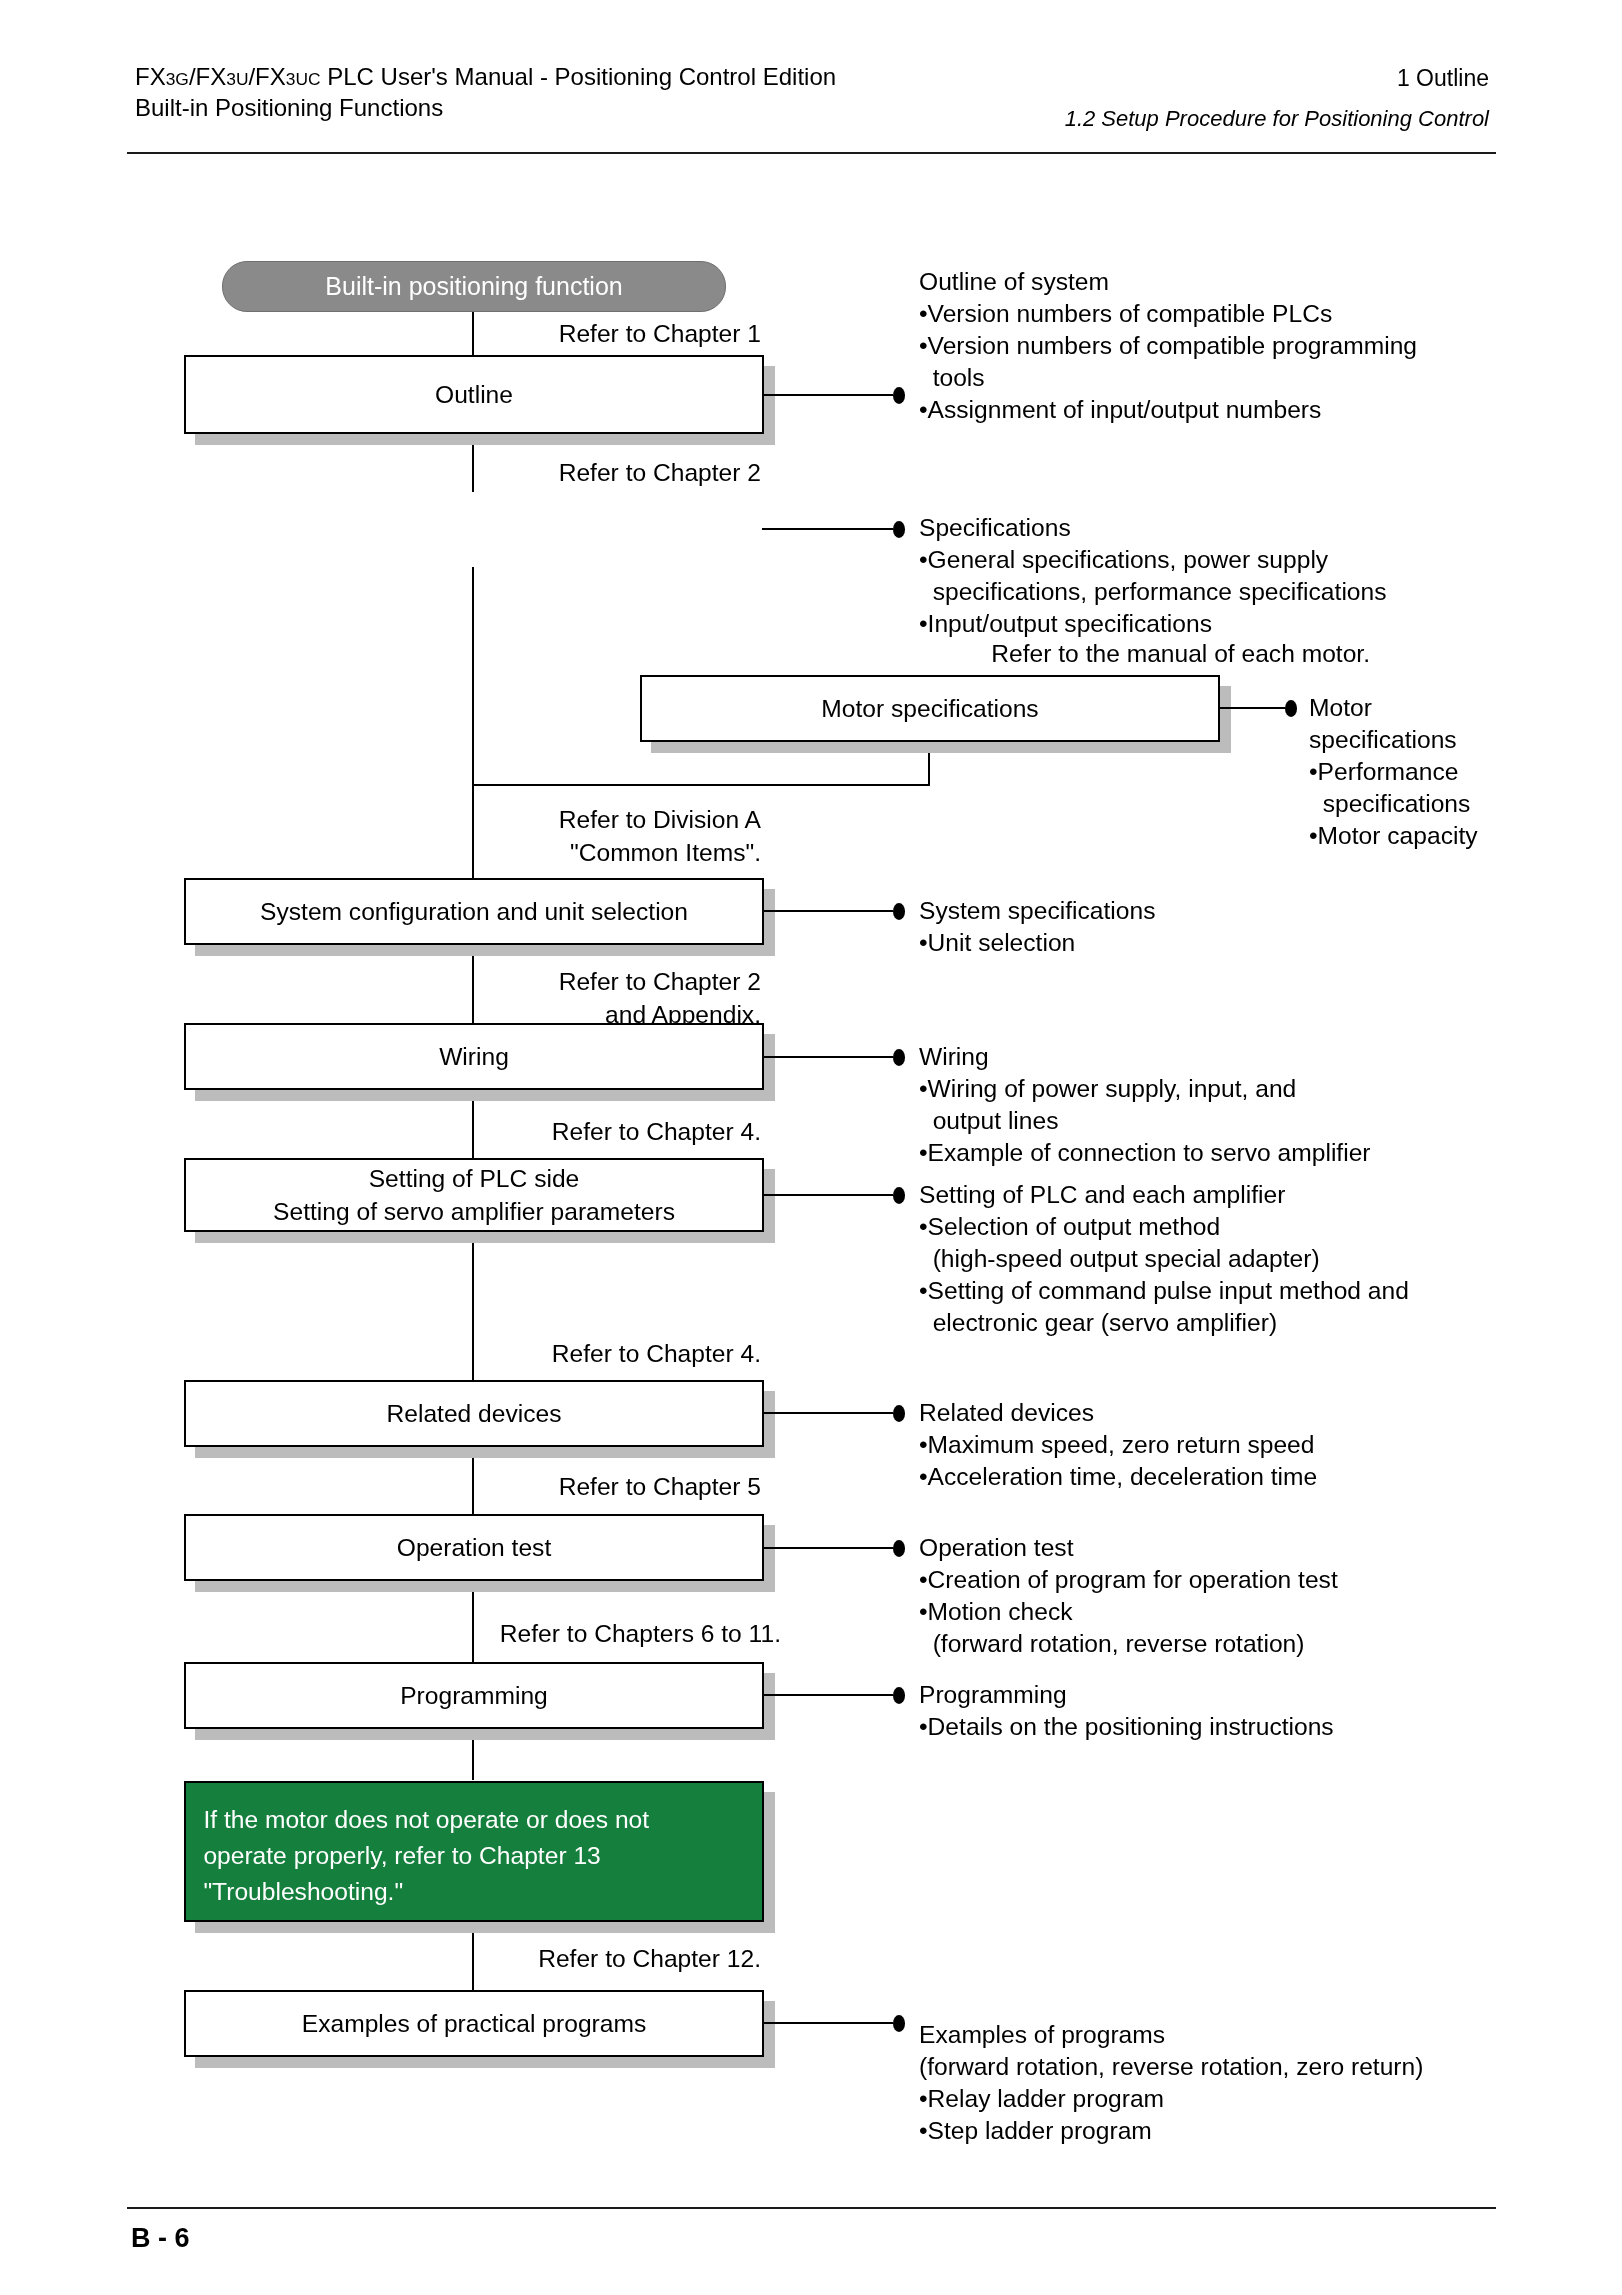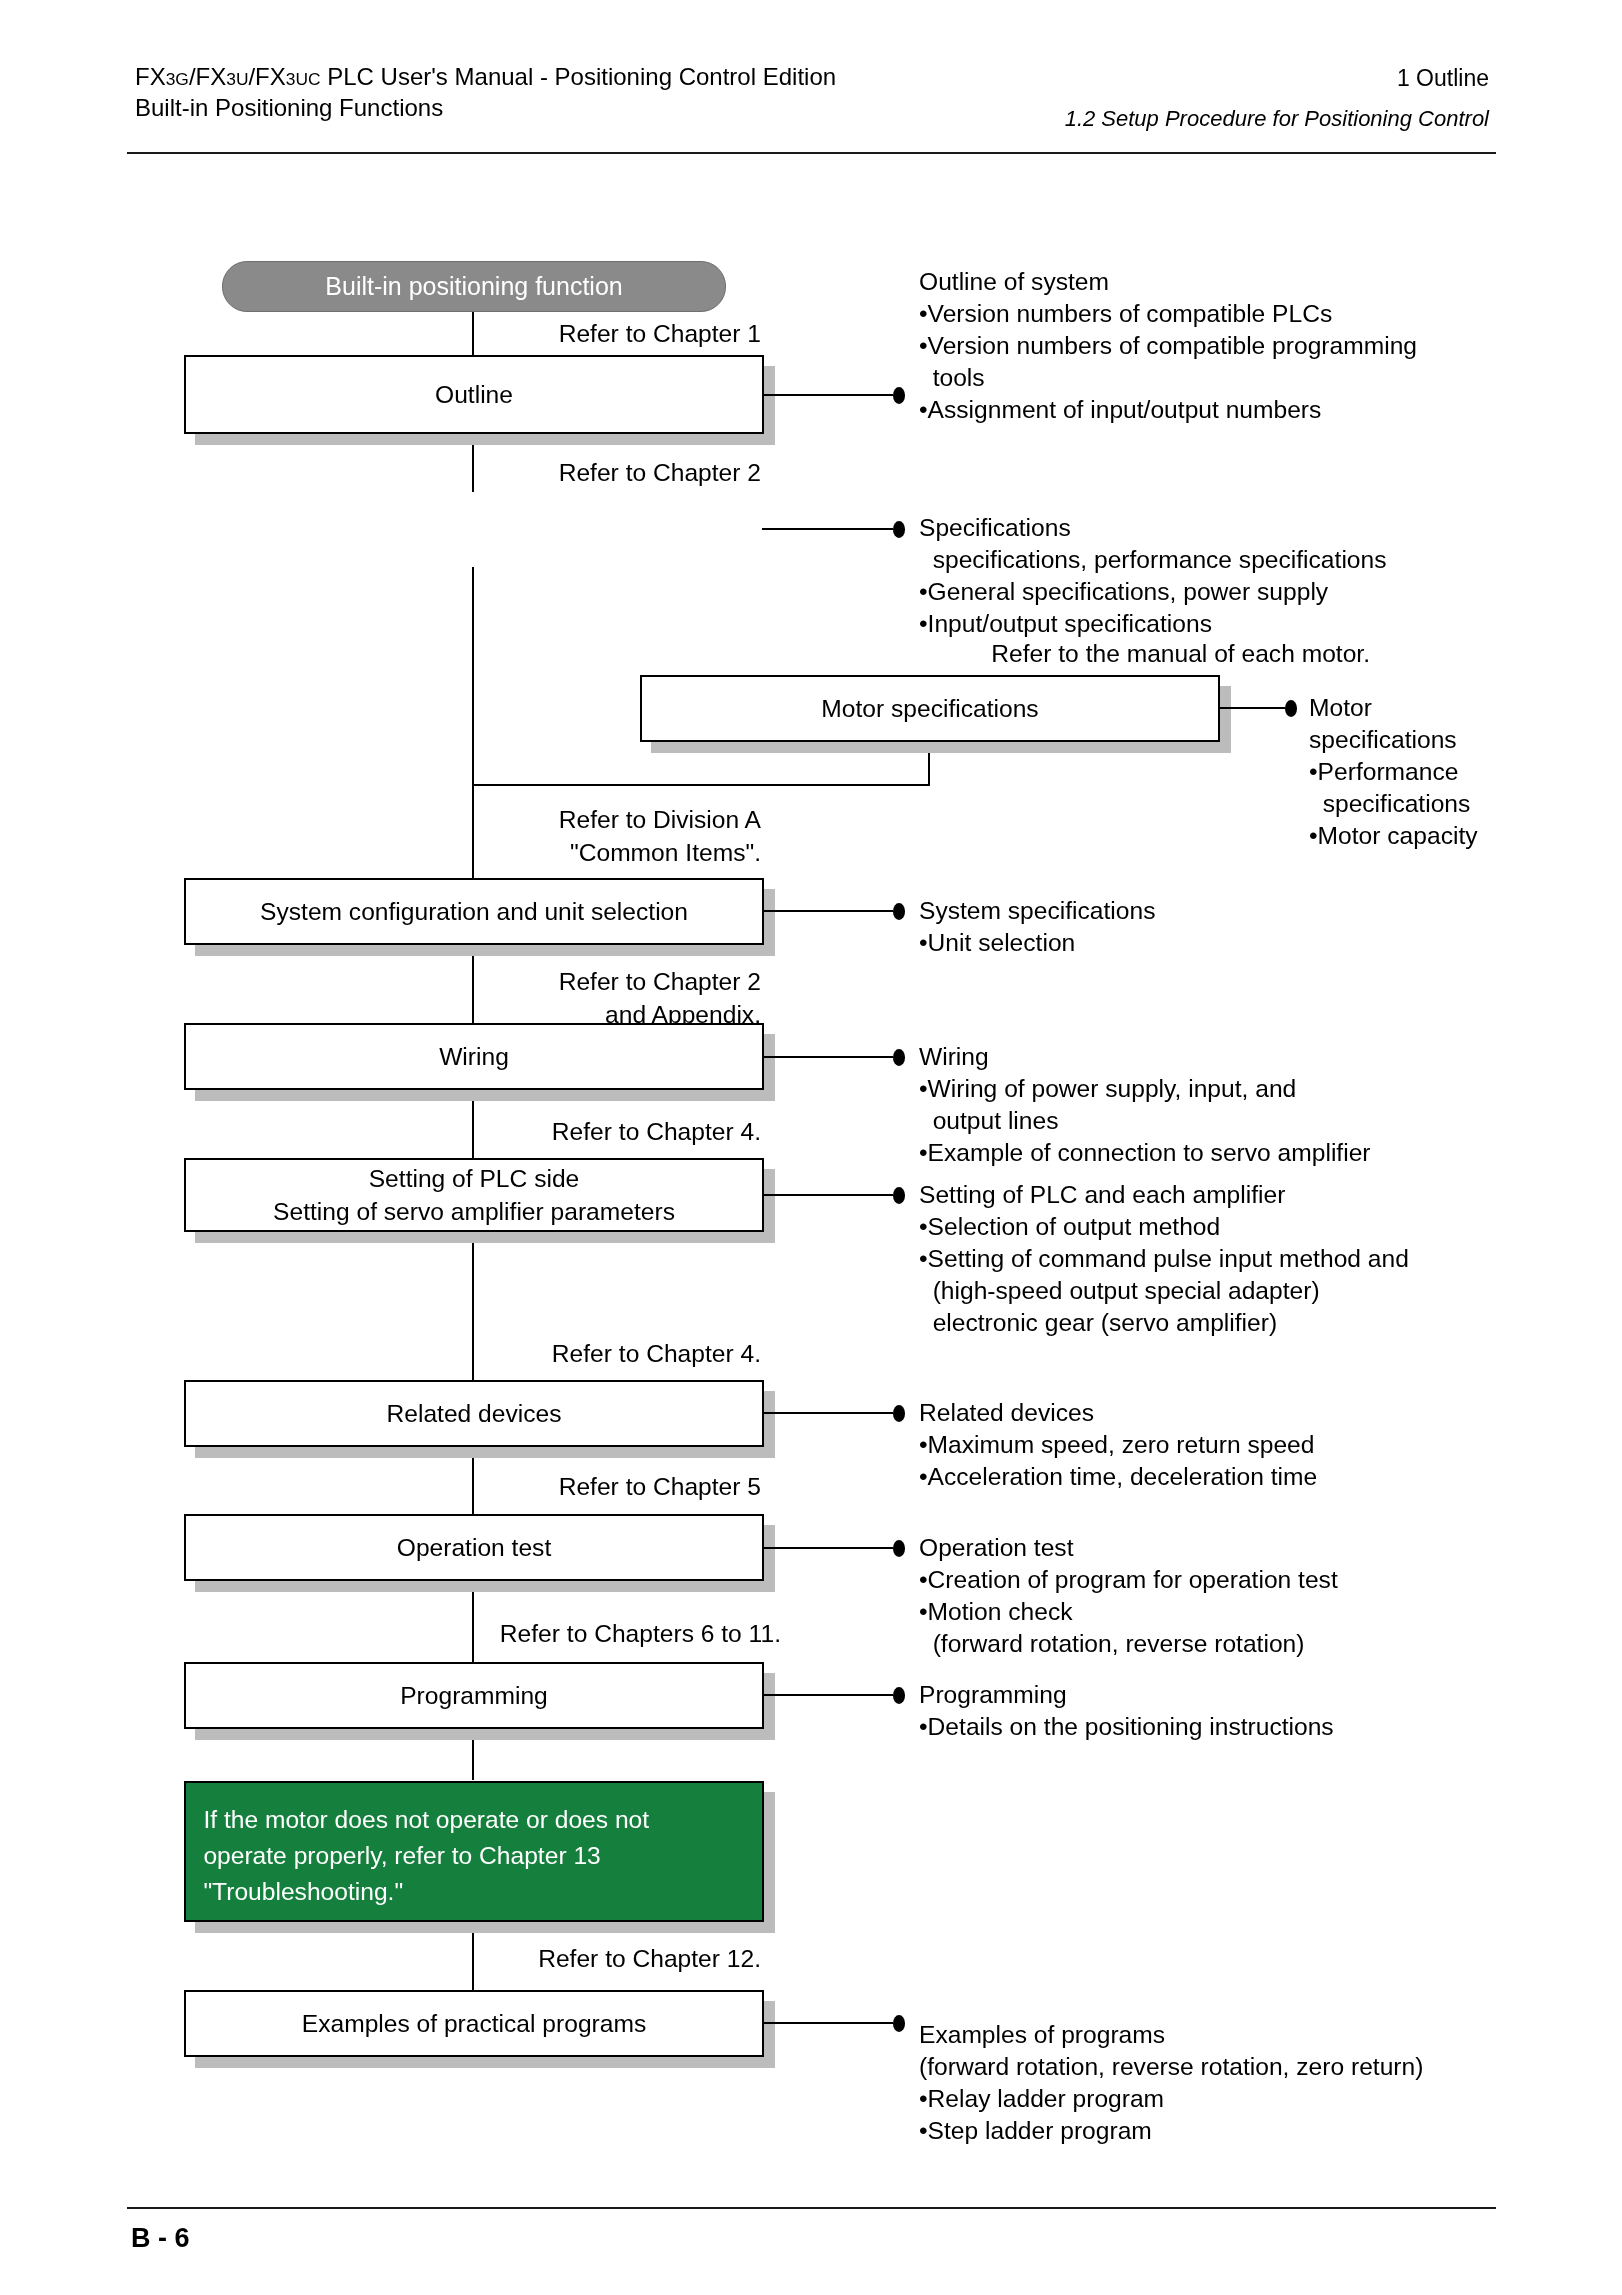--- a/index.html
+++ b/index.html
@@ -167,22 +167,22 @@
 
   <div class="ann" style="top:266px;">
       <div class="tline">Outline of system</div>
       <div class="tline">•Version numbers of compatible PLCs</div>
       <div class="tline">•Version numbers of compatible programming</div>
       <div class="tline">  tools</div>
       <div class="tline">•Assignment of input/output numbers</div>
     </div>
   <div class="ann" style="top:512px;">
       <div class="tline">Specifications</div>
+      <div class="tline">•General specifications, power supply</div>
       <div class="tline">  specifications, performance specifications</div>
-      <div class="tline">•General specifications, power supply</div>
       <div class="tline">•Input/output specifications</div>
     </div>
   <div class="ann ann-motor" style="top:692px;">
       <div class="tline">Motor</div>
       <div class="tline">specifications</div>
       <div class="tline">•Performance</div>
       <div class="tline">  specifications</div>
       <div class="tline">•Motor capacity</div>
     </div>
   <div class="ann" style="top:895px;">
@@ -191,22 +191,22 @@
     </div>
   <div class="ann" style="top:1041px;">
       <div class="tline">Wiring</div>
       <div class="tline">•Wiring of power supply, input, and</div>
       <div class="tline">  output lines</div>
       <div class="tline">•Example of connection to servo amplifier</div>
     </div>
   <div class="ann" style="top:1179px;">
       <div class="tline">Setting of PLC and each amplifier</div>
       <div class="tline">•Selection of output method</div>
+      <div class="tline">  (high-speed output special adapter)</div>
       <div class="tline">•Setting of command pulse input method and</div>
-      <div class="tline">  (high-speed output special adapter)</div>
       <div class="tline">  electronic gear (servo amplifier)</div>
     </div>
   <div class="ann" style="top:1397px;">
       <div class="tline">Related devices</div>
       <div class="tline">•Maximum speed, zero return speed</div>
       <div class="tline">•Acceleration time, deceleration time</div>
     </div>
   <div class="ann" style="top:1532px;">
       <div class="tline">Operation test</div>
       <div class="tline">•Creation of program for operation test</div>

